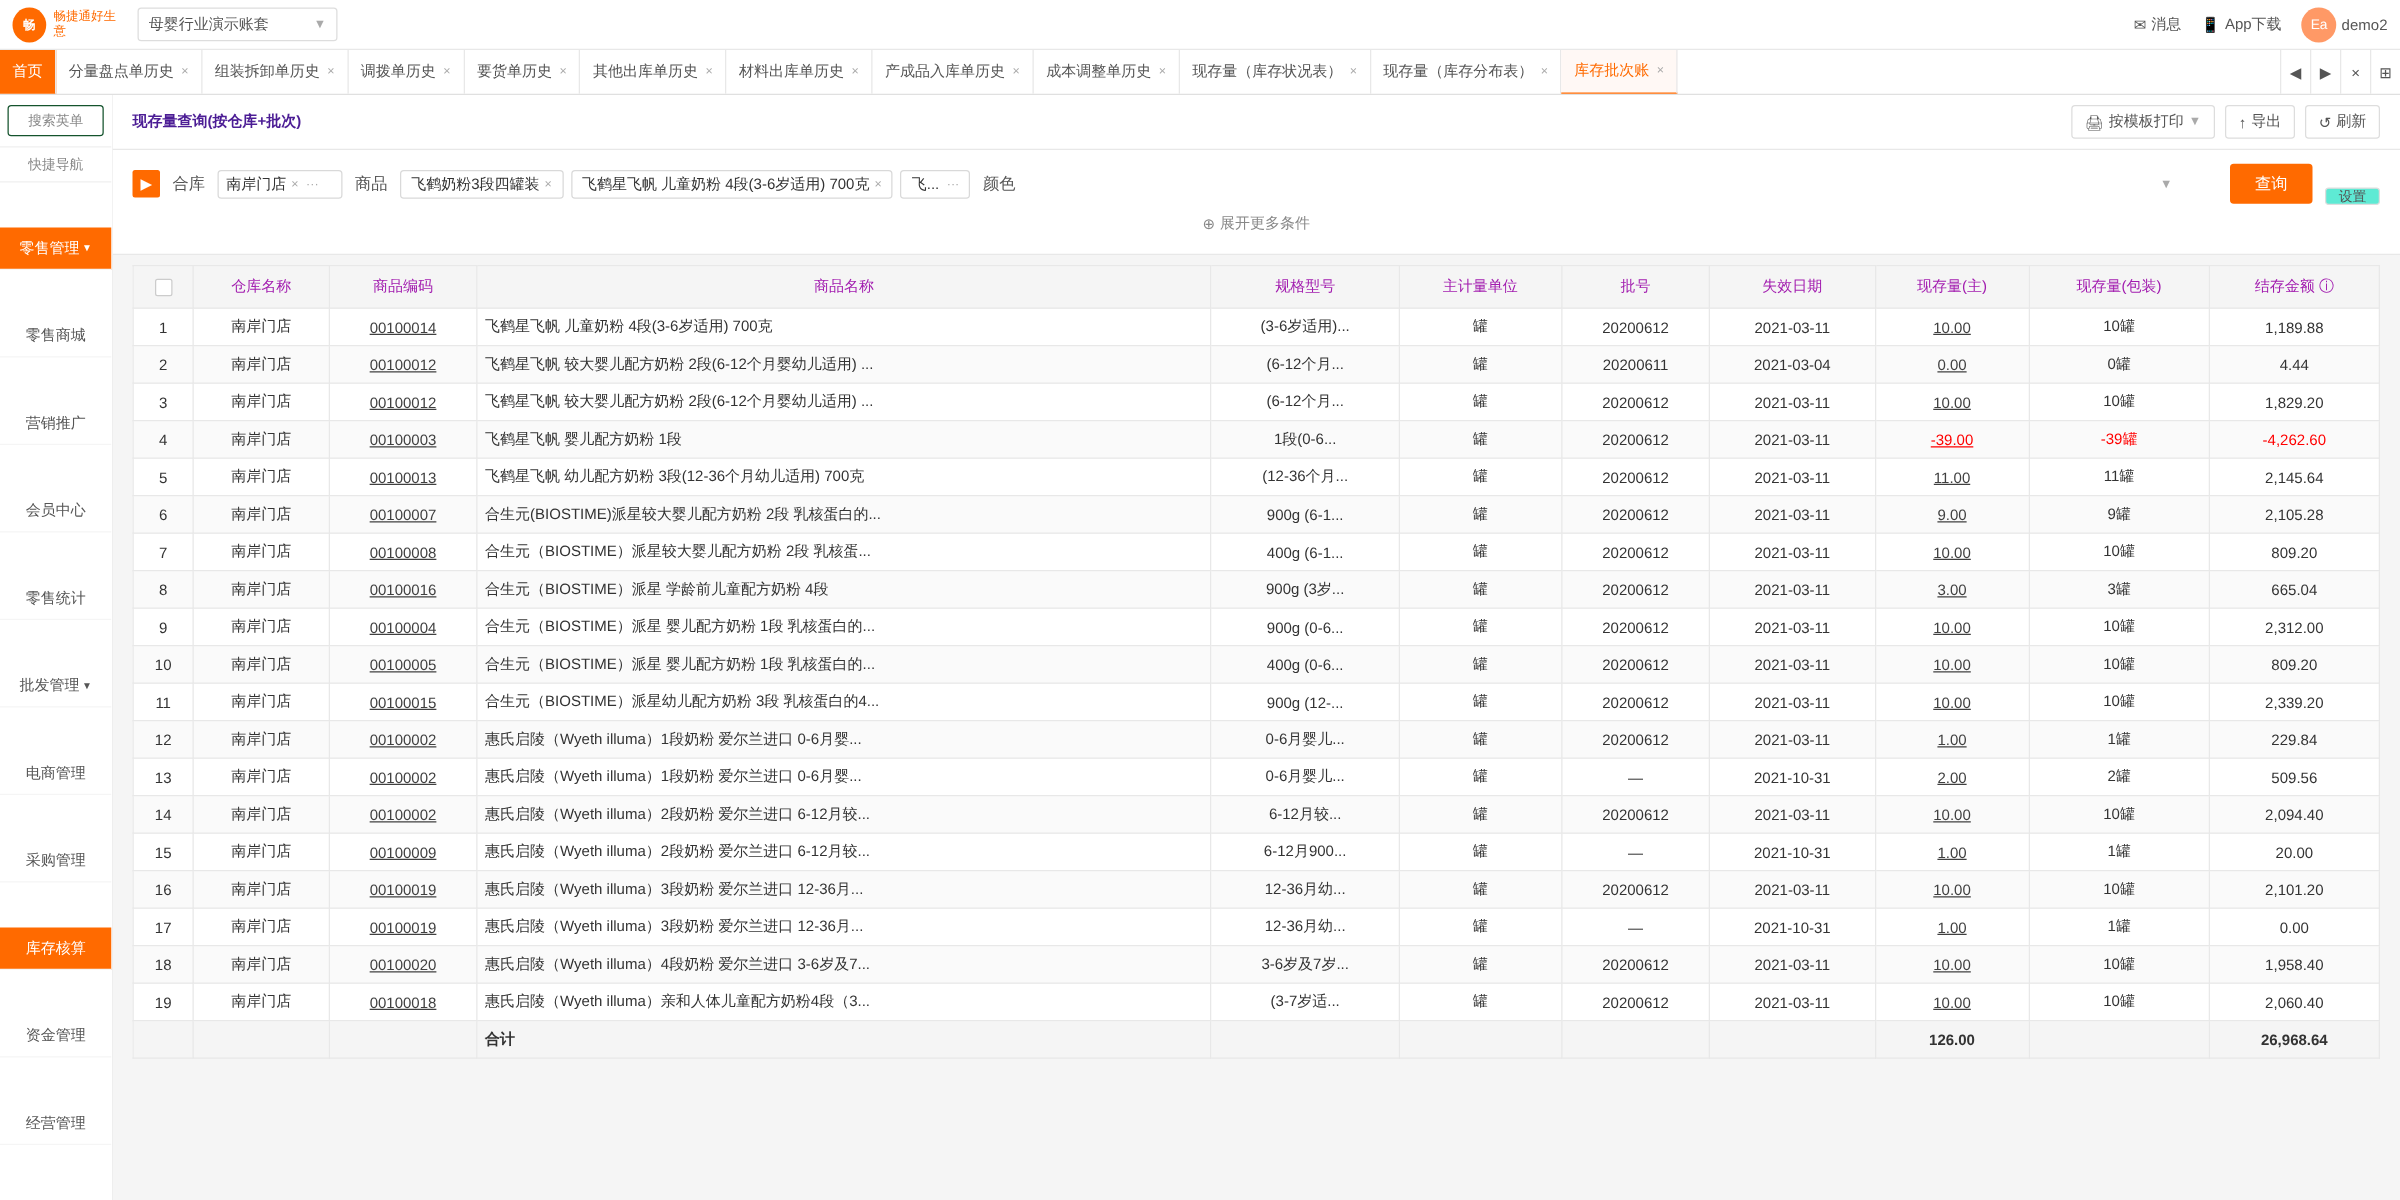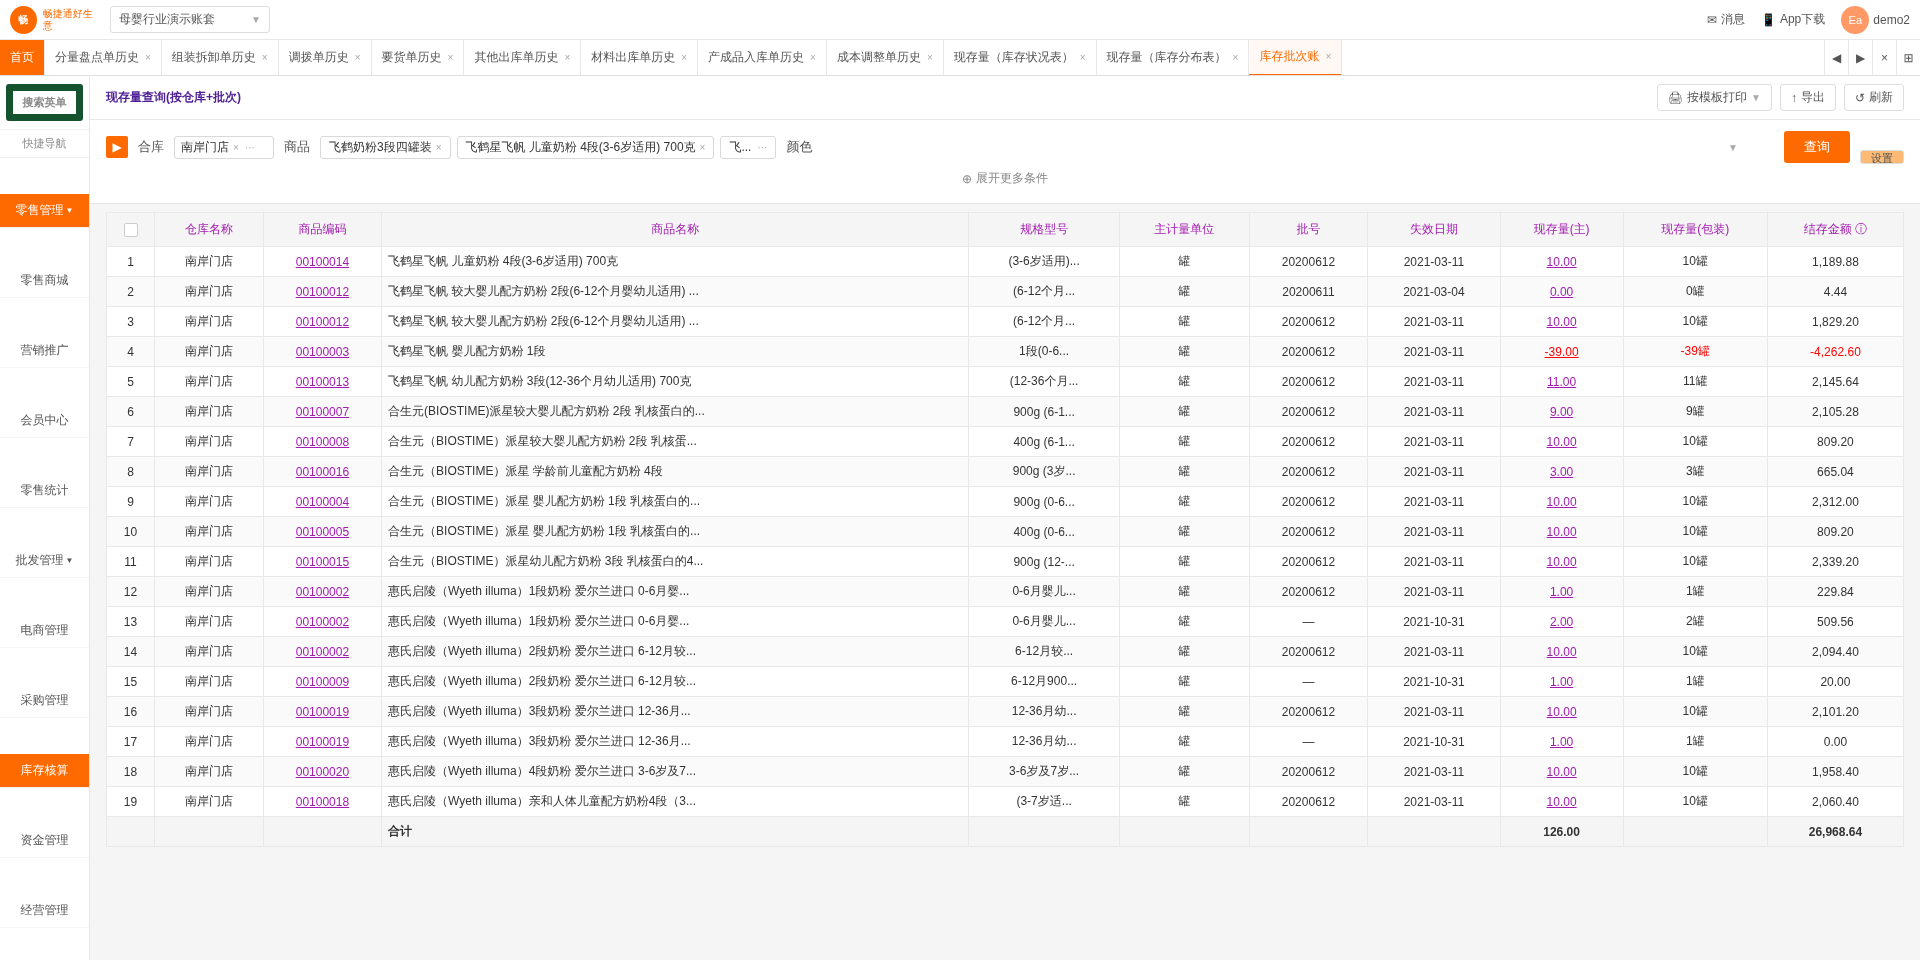--- a/index.html
+++ b/index.html
@@ -23,21 +23,21 @@
     .tab-close { font-size: 10px; color: #aaa; cursor: pointer; margin-left: 2px; }
     .tab-nav-btns { display: flex; align-items: center; margin-left: auto; }
     .tab-nav-btn { width: 24px; height: 36px; display: flex; align-items: center; justify-content: center; cursor: pointer; border-left: 1px solid #e8e8e8; color: #555; font-size: 12px; }
 
     
     .main-layout { display: flex; height: calc(100vh - 76px); }
 
     
     .sidebar { width: 90px; background: #fff; border-right: 1px solid #e8e8e8; display: flex; flex-direction: column; overflow-y: auto; }
     .sidebar-search { padding: 8px 6px; border-bottom: 1px solid #f0f0f0; }
-    .sidebar-search-btn { width: 100%; background: none; border: 7px solid #14532d; border-radius: 3px; padding: 4px; font-size: 11px; color: #888; cursor: pointer; font-weight: bold; }
+    .sidebar-search-btn { width: 100%; background: none; border: 1px solid #14532d; border-radius: 3px; padding: 4px; font-size: 11px; color: #888; cursor: pointer; }
     .sidebar-quick { padding: 6px; border-bottom: 1px solid #f0f0f0; font-size: 11px; color: #888; text-align: center; cursor: pointer; }
     .sidebar-item { padding: 8px 4px; text-align: center; cursor: pointer; font-size: 12px; color: #555; border-bottom: 1px solid #f5f5f5; position: relative; margin-top: 36px; }
     .sidebar-item.active { background: #ff6a00; color: #fff; }
     .sidebar-item.has-sub { display: flex; align-items: center; justify-content: center; gap: 2px; }
     .sidebar-arrow { font-size: 8px; }
 
     
     .content { flex: 1; overflow: hidden; display: flex; flex-direction: column; }
 
     
@@ -50,32 +50,32 @@
 
     
     .filter-area { background: #fff; padding: 10px 16px; border-bottom: 1px solid #e8e8e8; }
     .filter-row { display: flex; align-items: center; gap: 10px; flex-wrap: wrap; }
     .filter-label { font-size: 13px; color: #555; white-space: nowrap; }
     .filter-tags { display: flex; align-items: center; gap: 6px; flex-wrap: wrap; }
     .filter-tag { display: flex; align-items: center; gap: 4px; padding: 2px 8px; background: #fff; border: 1px solid #d9d9d9; border-radius: 3px; font-size: 12px; color: #333; }
     .filter-tag .close { cursor: pointer; color: #aaa; font-size: 10px; }
     .expand-btn { display: flex; align-items: center; gap: 4px; margin: 6px auto; color: #888; font-size: 12px; cursor: pointer; justify-content: center; }
     .btn-query { padding: 6px 20px; background: #ff6a00; color: #fff; border: none; border-radius: 3px; font-size: 13px; cursor: pointer; }
-    .btn-setting { padding: 6px 14px; background: #fdba74; color: #555; border: 1px solid #ddd; border-radius: 3px; font-size: 13px; cursor: pointer; margin-top: 20px; }
+    .btn-setting { padding: 6px 14px; background: #5eead4; color: #555; border: 1px solid #ddd; border-radius: 3px; font-size: 13px; cursor: pointer; margin-top: 20px; }
 
     
     .table-wrapper { flex: 1; overflow: auto; padding: 0 16px 16px; }
     table { width: 100%; border-collapse: collapse; background: #fff; font-size: 12px; margin-top: 8px; }
     thead tr { background: #f5f5f5; }
     th { padding: 8px 6px; text-align: center; border: 1px solid #e8e8e8; color: #a21caf; font-weight: normal; white-space: nowrap; }
     td { padding: 6px 6px; text-align: center; border: 1px solid #e8e8e8; color: #333; white-space: nowrap; }
     tr.alt td { background: #fafafa; }
     .text-left { text-align: left; }
     .text-red { color: #f00; }
-    .text-link { color: #a21caf; text-decoration: underline; cursor: pointer; }
+    .text-link { color: #404040; text-decoration: underline; cursor: pointer; }
     .footer-row td { background: #f5f5f5; font-weight: bold; }
     .orange-expand { width: 22px; height: 22px; background: #ff6a00; color: #fff; border: none; border-radius: 2px; cursor: pointer; font-size: 12px; display: flex; align-items: center; justify-content: center; }
     .select-icon { display: inline-block; width: 14px; height: 14px; border: 1px solid #ccc; border-radius: 2px; background: #fff; vertical-align: middle; }
     .dropdown-tag { display: flex; align-items: center; padding: 2px 6px; border: 1px solid #d9d9d9; border-radius: 3px; gap: 4px; background: #fff; cursor: pointer; min-width: 100px; max-width: 220px; }
     .dropdown-tag-close { color: #aaa; font-size: 10px; cursor: pointer; }
   </style>
 </head>
 <body>
 
 <div class="top-bar">

